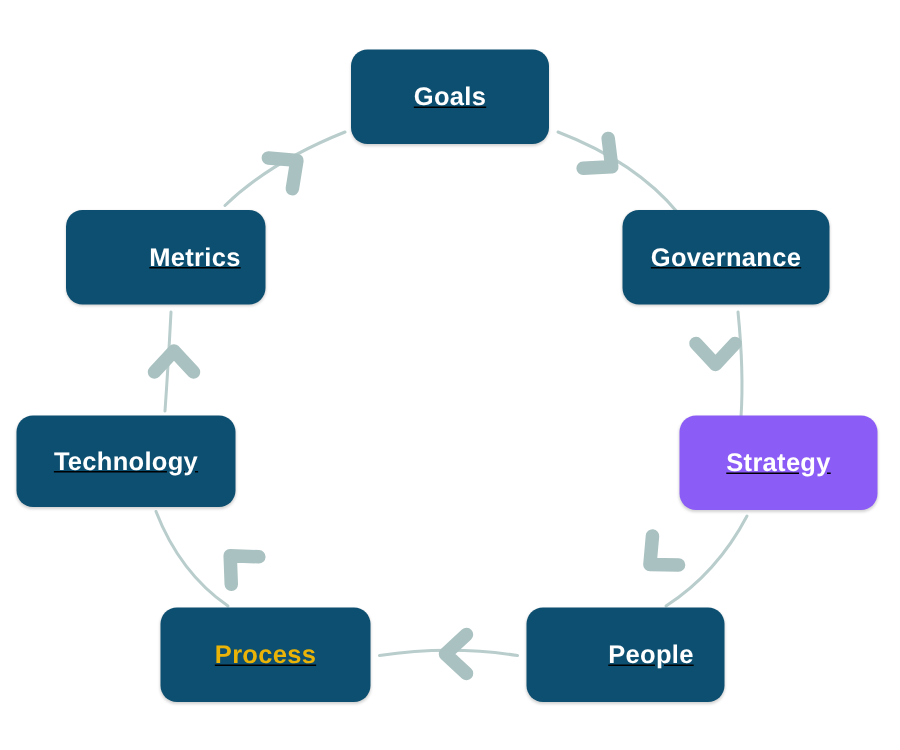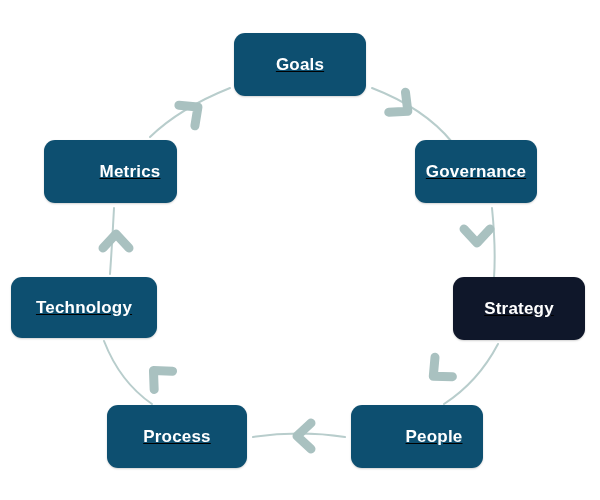--- a/index.html
+++ b/index.html
@@ -87,31 +87,31 @@
         <g transform="translate(194,110) rotate(52)">
           <path d="M -13 9 L 0 -5 L 13 9" fill="none" stroke="#a9c1c0" stroke-width="9" stroke-linecap="round" stroke-linejoin="round"></path>
         </g>
       </g>
   </svg>
 
   <div id="node-layer">
       <div class="node" style="left: 234px; top: 32.5px; width: 132px; height: 63px; background: rgb(13, 79, 112);">
         <span class="node-label" style="color: rgb(255, 255, 255);">Goals</span>
       </div>
-      <div class="node" style="left: 415px; top: 139.5px; width: 122px; height: 63px; background: rgb(13, 79, 112);">
+      <div class="node" style="left: 415px; top: 139.5px; width: 138px; height: 63px; background: rgb(13, 79, 112);">
         <span class="node-label" style="color: rgb(255, 255, 255);">Governance</span>
       </div>
-      <div class="node" style="left: 453px; top: 276.5px; width: 132px; height: 63px; background: #0f172a;">
+      <div class="node" style="left: 453px; top: 276.5px; width: 132px; height: 63px; background: #8b5cf6;">
         <span class="node-label" style="color: rgb(255, 255, 255);">Strategy</span>
       </div>
       <div class="node" style="left: 351px; top: 404.5px; width: 132px; height: 63px; background: rgb(13, 79, 112);">
         <span class="node-label" style="color: rgb(255, 255, 255); margin-left: 34px;">People</span>
       </div>
       <div class="node" style="left: 107px; top: 404.5px; width: 140px; height: 63px; background: rgb(13, 79, 112);">
-        <span class="node-label" style="color: #ffffff;">Process</span>
+        <span class="node-label" style="color: #eab308;">Process</span>
       </div>
       <div class="node" style="left: 11px; top: 276.5px; width: 146px; height: 61px; background: rgb(13, 79, 112);">
         <span class="node-label" style="color: rgb(255, 255, 255);">Technology</span>
       </div>
       <div class="node" style="left: 43.5px; top: 139.5px; width: 133px; height: 63px; background: rgb(13, 79, 112); padding-left: 40px;">
         <span class="node-label" style="color: rgb(255, 255, 255);">Metrics</span>
       </div>
     </div>
 
 </div>

